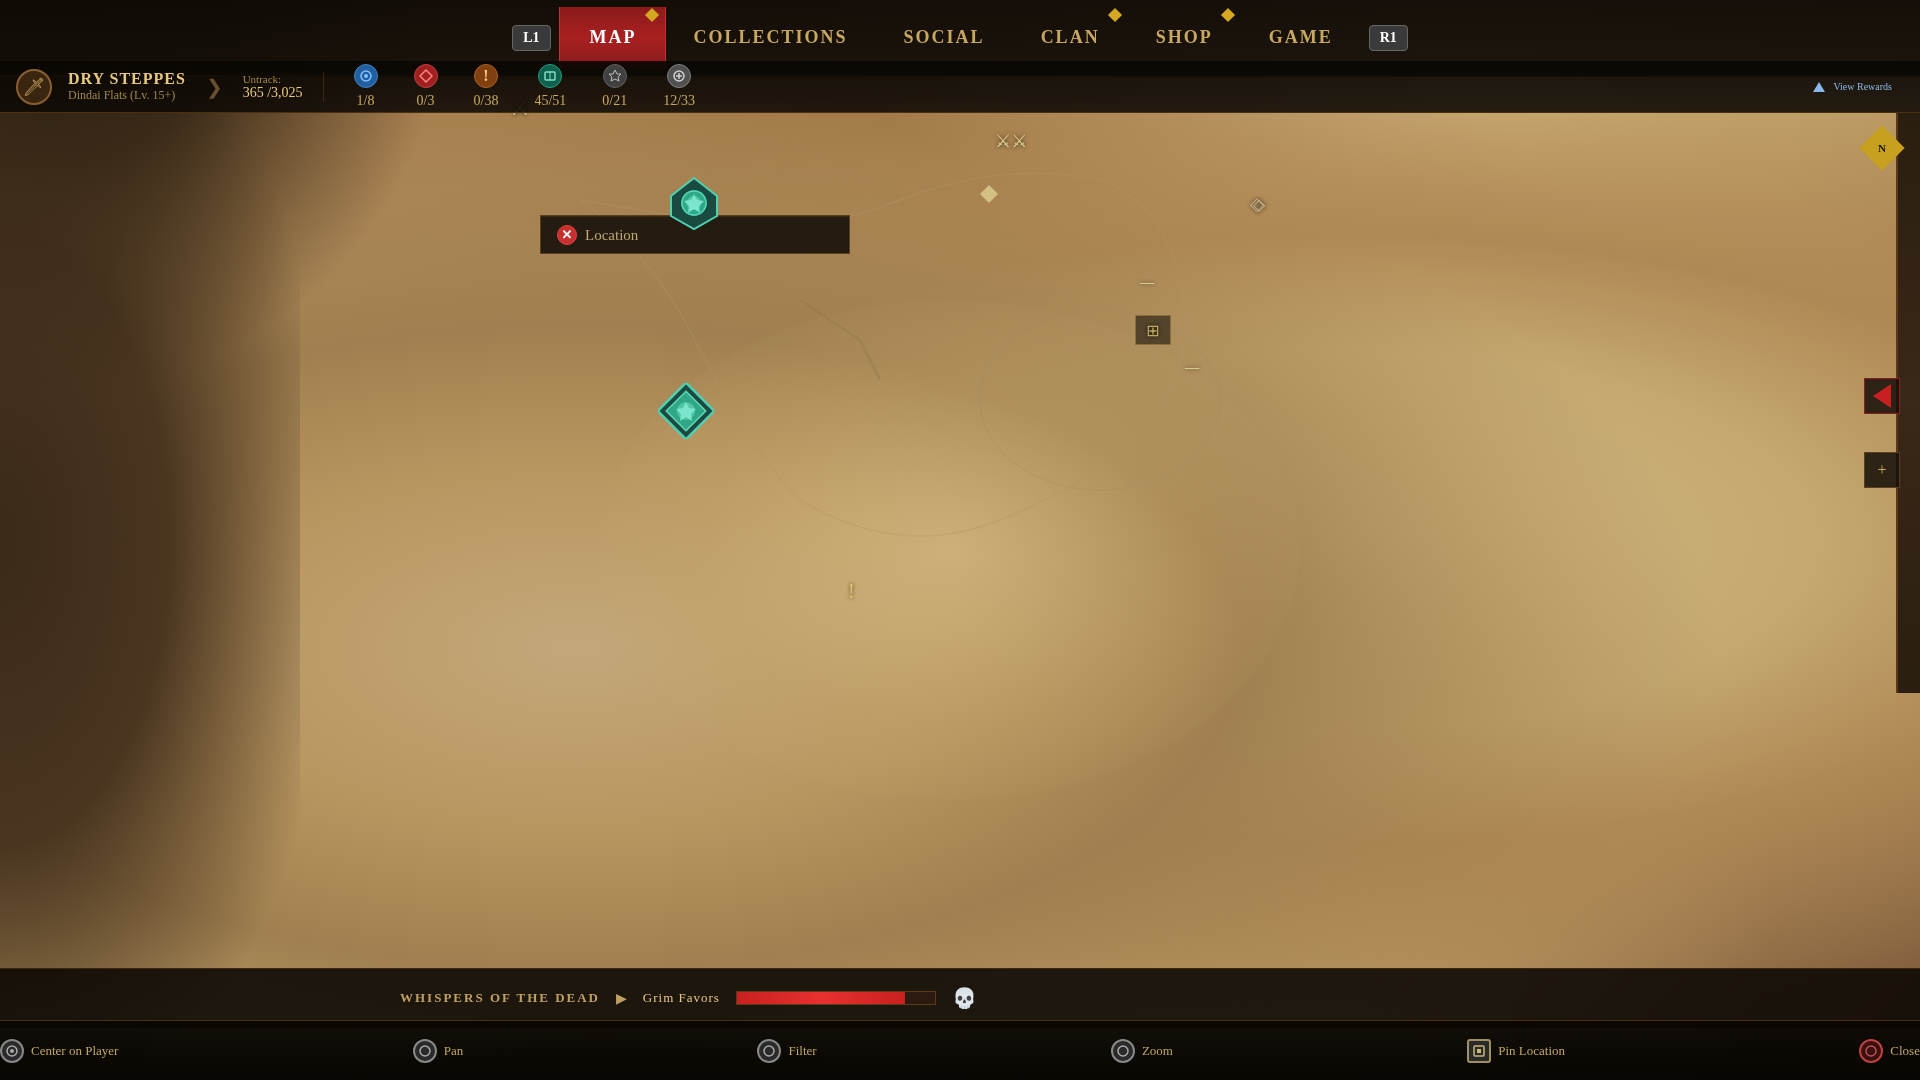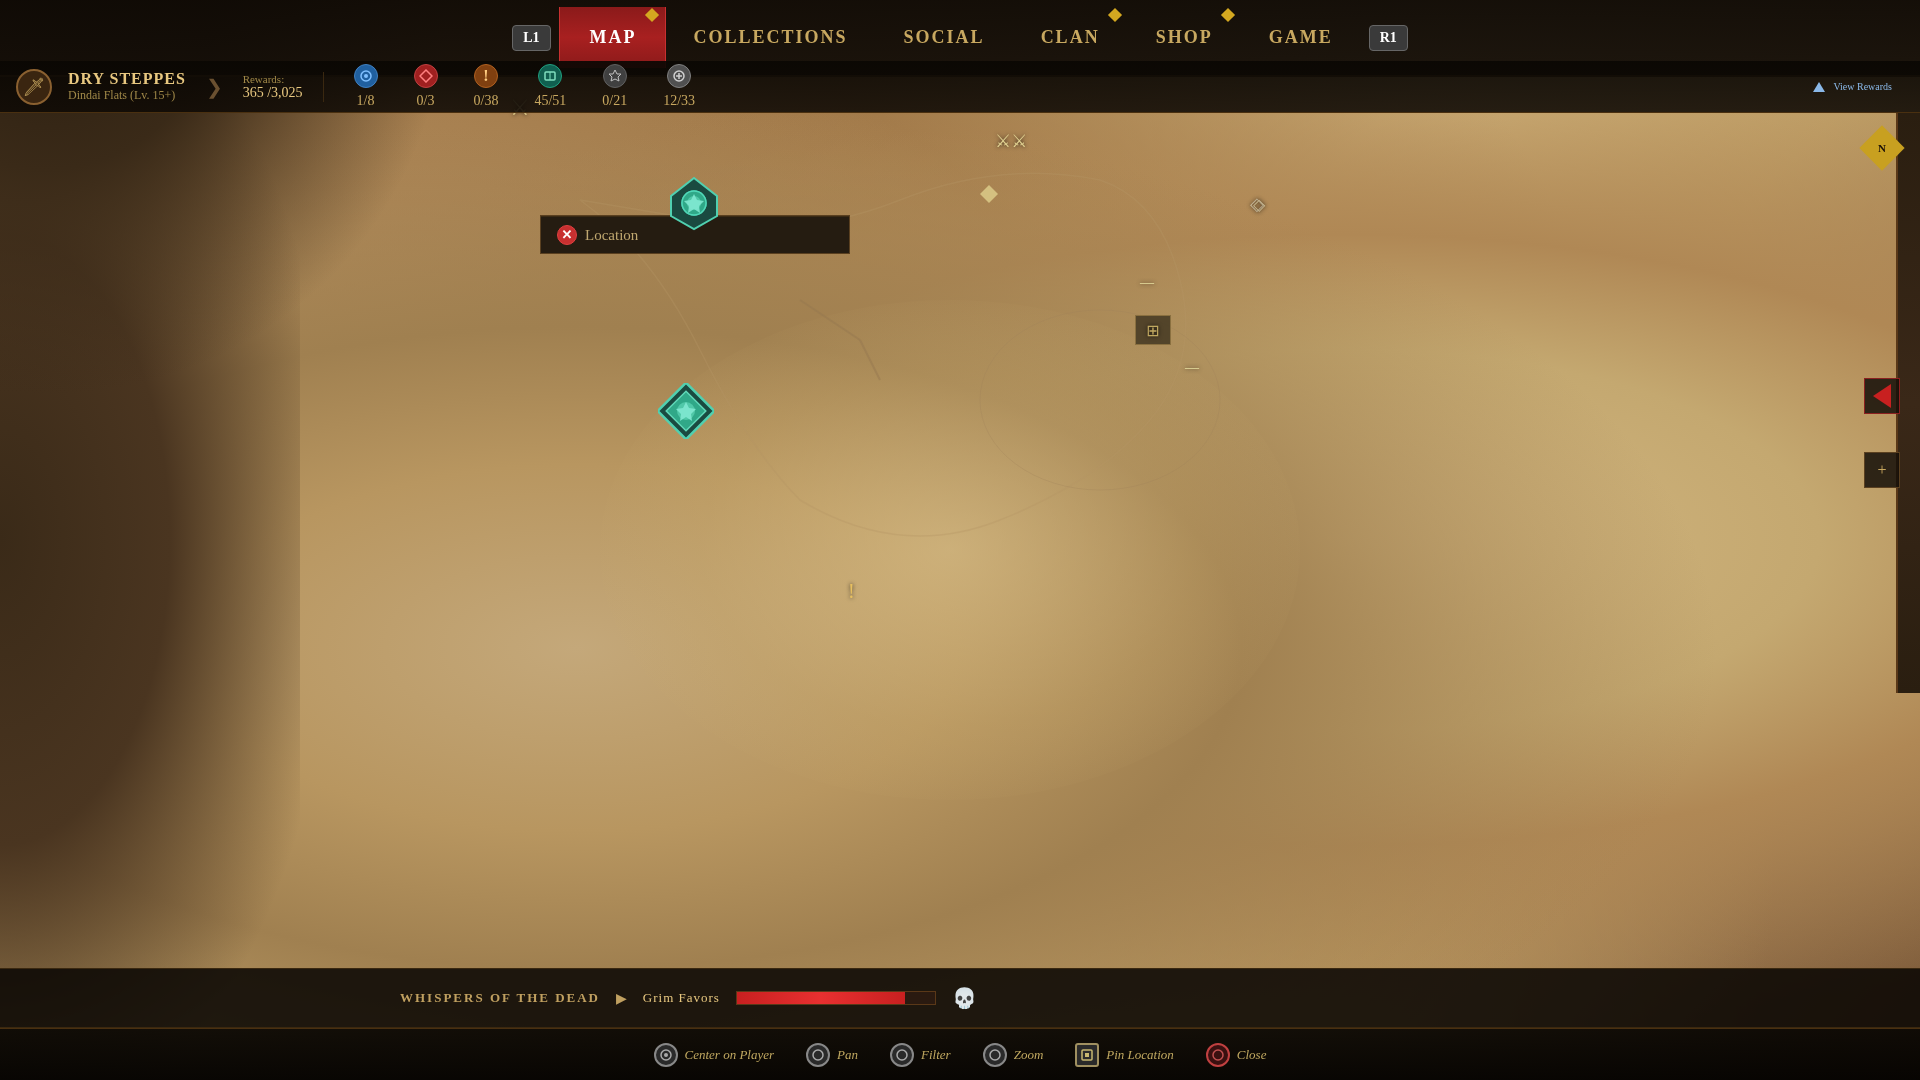--- a/index.html
+++ b/index.html
@@ -373,29 +373,28 @@
 
     .whispers-skull {
       color: #e0c060;
       font-size: 20px;
     }
 
     
     #bottom-controls {
       position: absolute;
       bottom: 0; left: 0; right: 0;
-      height: 52px;
+      height: 60px;
       background: linear-gradient(180deg, rgba(10,7,3,0.95) 0%, rgba(5,3,1,0.98) 100%);
       border-top: 1px solid #4a3010;
       z-index: 100;
       display: flex;
       align-items: center;
-      justify-content: center;
+      justify-content: space-between;
       gap: 32px;
-      font-style: italic;
     }
 
     .ctrl-item {
       display: flex;
       align-items: center;
       gap: 7px;
       color: #c0a860;
       font-size: 13px;
       cursor: pointer;
     }
@@ -552,21 +551,21 @@
   <div class="region-icon">🗡</div>
 
   <div class="region-info">
     <div class="region-name">DRY STEPPES</div>
     <div class="region-sub">Dindai Flats (Lv. 15+)</div>
   </div>
 
   <div class="region-divider">❯</div>
 
   <div class="renown-section">
-    <div class="renown-label">Rewards:</div>
+    <div class="renown-label">Untrack:</div>
     <div class="renown-val">
       <span>365</span><span> /</span><span>3,025</span>
     </div>
   </div>
 
   <div class="stat-sep"></div>
 
   <div class="stat-item">
     <div class="stat-icon blue">
       <svg width="14" height="14" viewBox="0 0 14 14">

